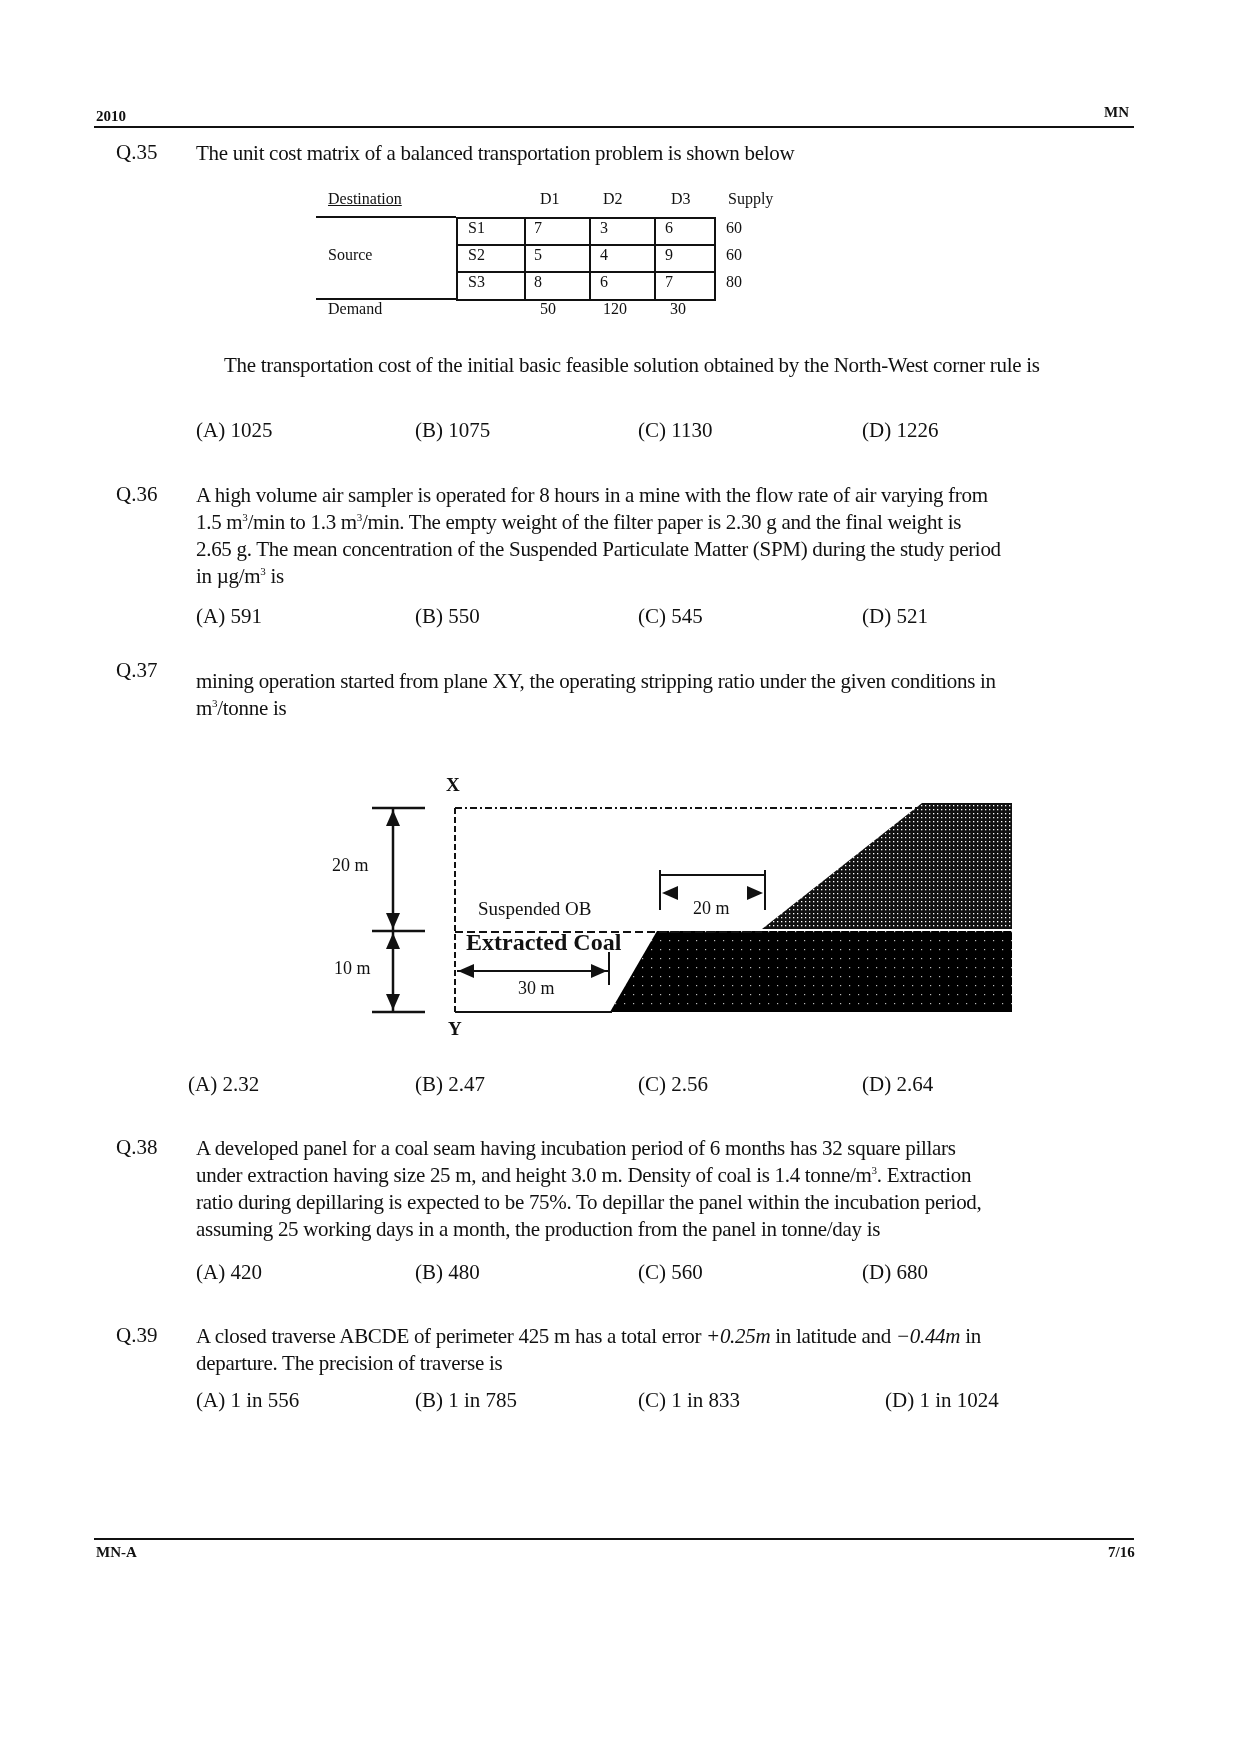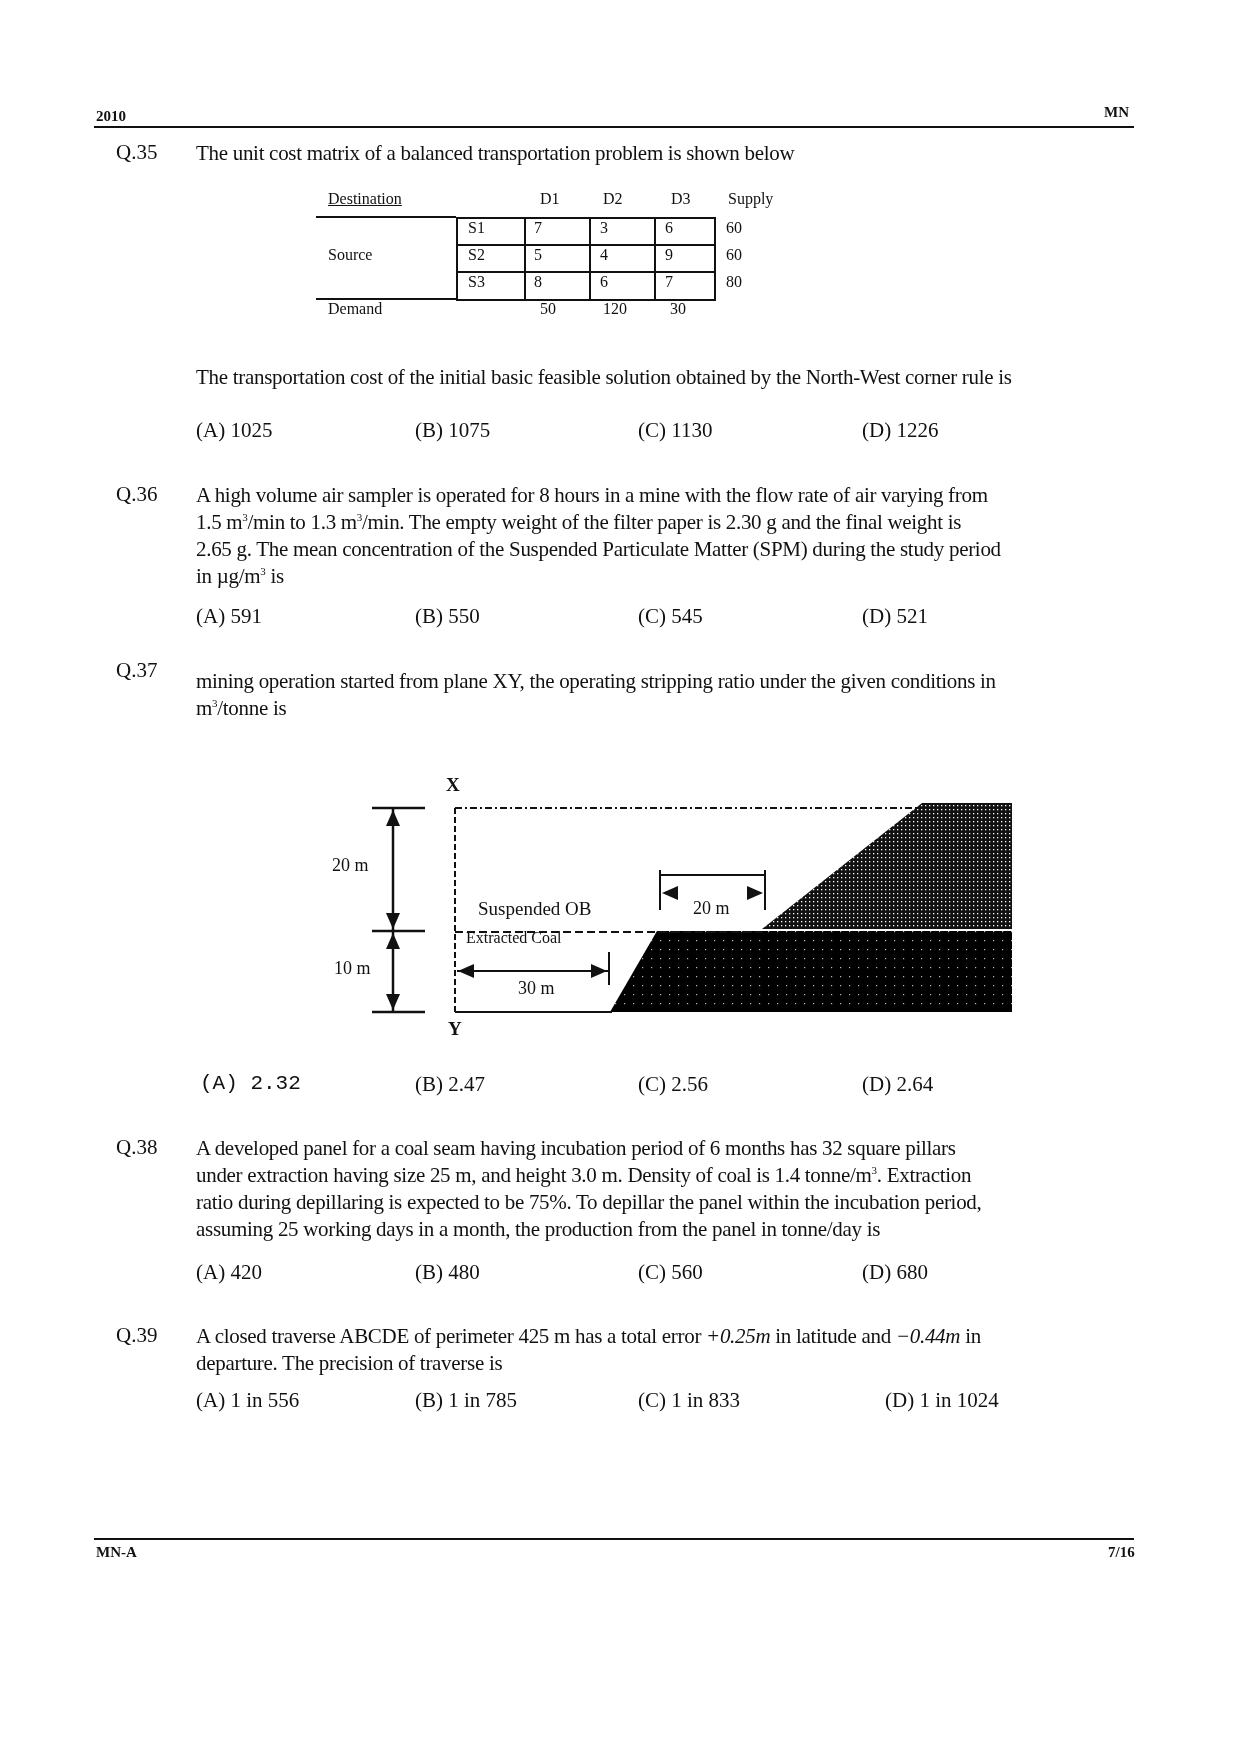--- a/index.html
+++ b/index.html
@@ -62,21 +62,21 @@
   <div class="tcell" style="left:665px; top:273px;">7</div>
   <div class="tcell" style="left:726px; top:273px;">80</div>
 
   <div class="tline" style="left:316px; top:298px; width:140px; height:2px;"></div>
   <div class="tcell" style="left:328px; top:300px;">Demand</div>
   <div class="tcell" style="left:540px; top:300px;">50</div>
   <div class="tcell" style="left:603px; top:300px;">120</div>
   <div class="tcell" style="left:670px; top:300px;">30</div>
 </div>
 
-<div class="qtext" style="top:364px;">The transportation cost of the initial basic feasible solution obtained by the North-West corner rule is</div>
+<div class="qtext" style="top:352px;margin-left:28px;">The transportation cost of the initial basic feasible solution obtained by the North-West corner rule is</div>
 <div class="opt" style="left:196px; top:418px;">(A) 1025</div>
 <div class="opt" style="left:415px; top:418px;">(B) 1075</div>
 <div class="opt" style="left:638px; top:418px;">(C) 1130</div>
 <div class="opt" style="left:862px; top:418px;">(D) 1226</div>
 
 <div class="qnum" style="top:482px;">Q.36</div>
 <div class="qtext" style="top:482px;">
   <div>A high volume air sampler is operated for 8 hours in a mine with the flow rate of air varying from</div>
   <div><span>1.5 m</span><sup>3</sup><span>/min to 1.3 m</span><sup>3</sup><span>/min. The empty weight of the filter paper is 2.30 g and the final weight is</span></div>
   <div>2.65 g. The mean concentration of the Suspended Particulate Matter (SPM) during the study period</div>
@@ -134,23 +134,23 @@
   <polygon points="662,893 678,886 678,900" fill="#111"></polygon>
   <polygon points="763,893 747,886 747,900" fill="#111"></polygon>
 </svg>
 <div class="abs" style="left:446px; top:774px; font-size:19px; font-weight:bold;">X</div>
 <div class="abs" style="left:448px; top:1018px; font-size:19px; font-weight:bold;">Y</div>
 <div class="abs" style="left:332px; top:855px; font-size:18px;">20 m</div>
 <div class="abs" style="left:334px; top:958px; font-size:18px;">10 m</div>
 <div class="abs" style="left:518px; top:978px; font-size:18px;">30 m</div>
 <div class="abs" style="left:693px; top:898px; font-size:18px;">20 m</div>
 <div class="abs" style="left:478px; top:898px; font-size:19px;">Suspended OB</div>
-<div class="abs" style="left:466px; top:929px; font-size:16px;">Extracted Coal</div>
+<div class="abs" style="left:466px; top:929px; font-size:24px;font-weight:bold;">Extracted Coal</div>
 
-<div class="opt" style="left:200px; top:1072px;font-family:Liberation Mono, monospace;">(A) 2.32</div>
+<div class="opt" style="left:188px; top:1072px;">(A) 2.32</div>
 <div class="opt" style="left:415px; top:1072px;">(B) 2.47</div>
 <div class="opt" style="left:638px; top:1072px;">(C) 2.56</div>
 <div class="opt" style="left:862px; top:1072px;">(D) 2.64</div>
 
 <div class="qnum" style="top:1135px;">Q.38</div>
 <div class="qtext" style="top:1135px;">
   <div>A developed panel for a coal seam having incubation period of 6 months has 32 square pillars</div>
   <div><span>under extraction having size 25 m, and height 3.0 m. Density of coal is 1.4 tonne/m</span><sup>3</sup><span>. Extraction</span></div>
   <div>ratio during depillaring is expected to be 75%. To depillar the panel within the incubation period,</div>
   <div>assuming 25 working days in a month, the production from the panel  in tonne/day  is</div>

